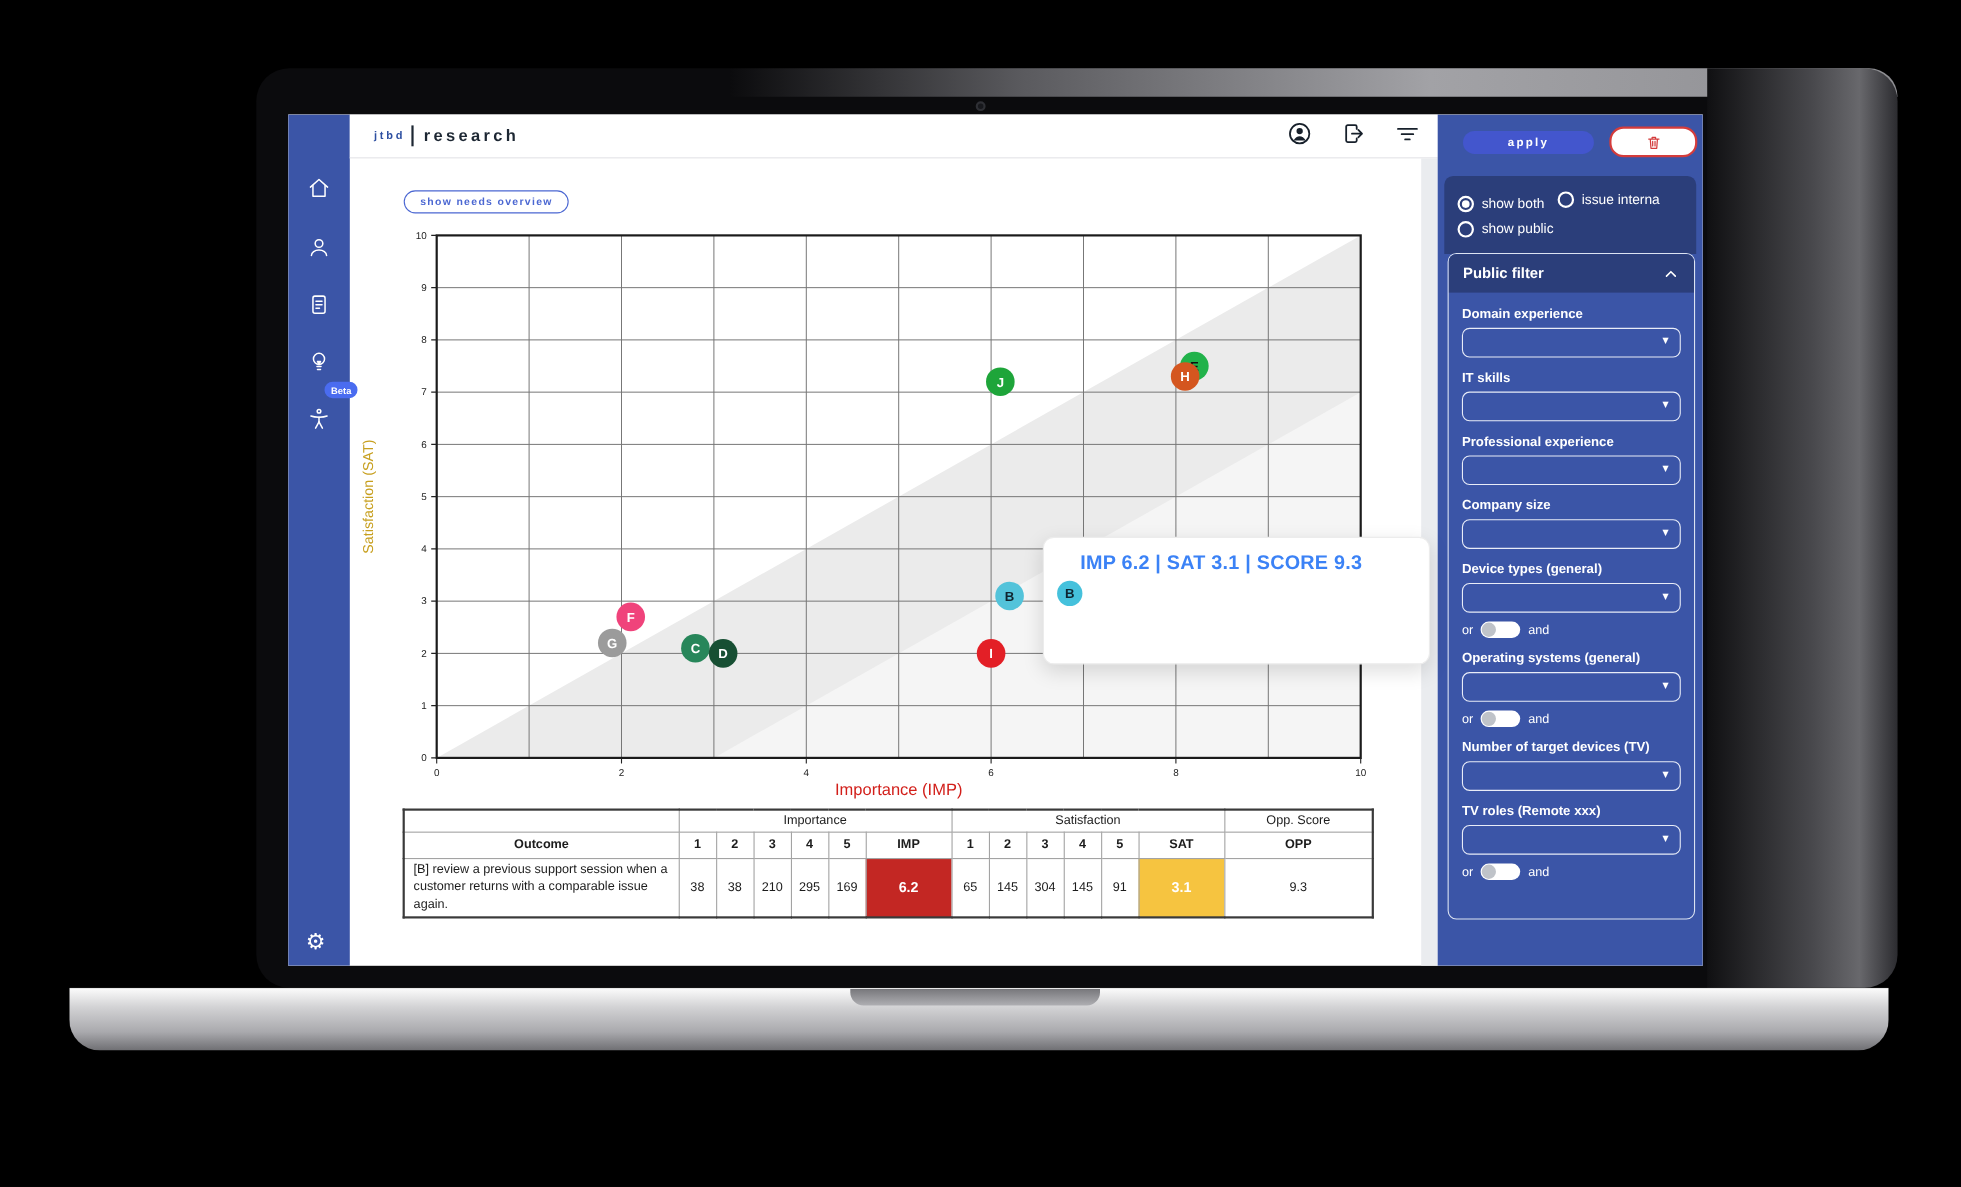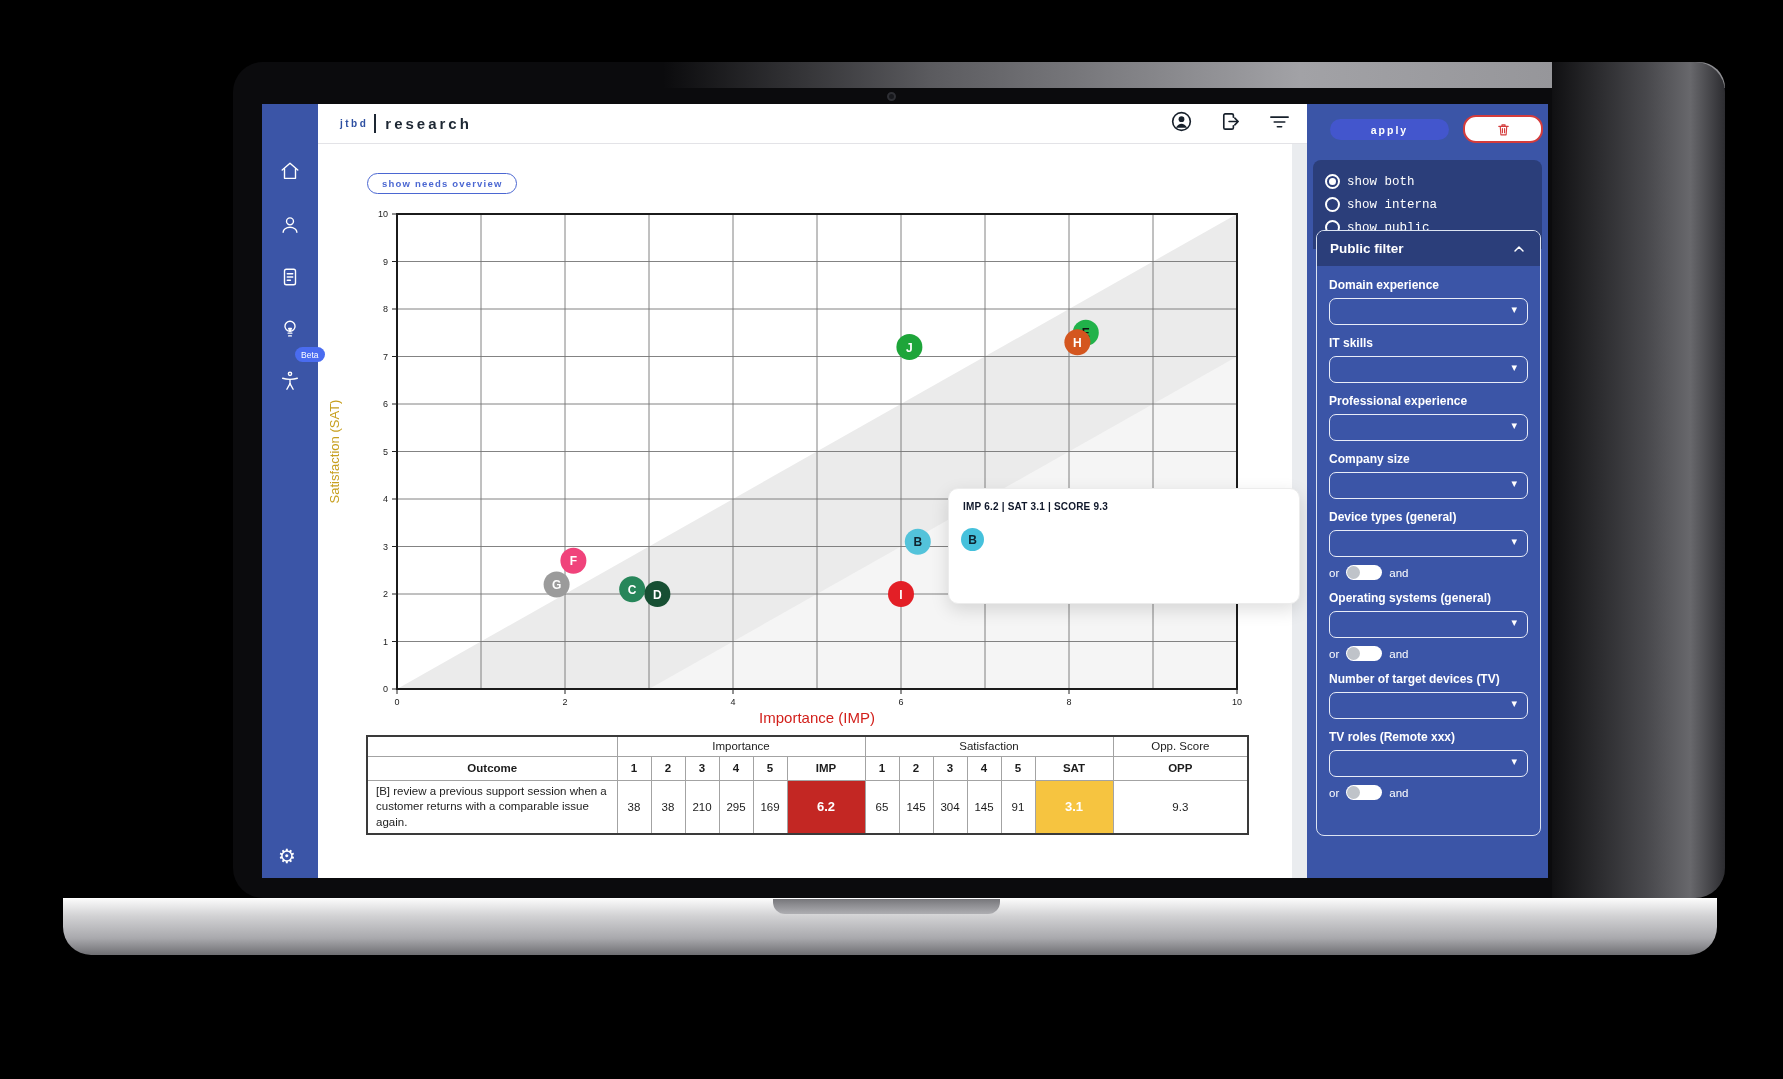--- a/index.html
+++ b/index.html
@@ -18,21 +18,21 @@
     background:linear-gradient(180deg,#77777b 0%,#aeaeb2 100%); }
 
   
   #screen { position:absolute; left:262px; top:104px; width:1286px; height:774px; background:#fff; overflow:hidden; }
 
   
   #left-nav { position:absolute; left:0; top:0; width:56px; height:774px; background:#3b55a7; }
   .nav-ic { position:absolute; left:17px; width:22px; height:22px; }
   .nav-ic svg { width:22px; height:22px; stroke:#fff; stroke-width:1.5; fill:none; stroke-linecap:round; stroke-linejoin:round; }
   #beta-badge { position:absolute; left:33px; top:243px; height:15px; padding:0 6px; background:#4a6cf0; color:#fff;
-    font-size:8.5px; font-weight:normal; border-radius:8px; display:flex; align-items:center; z-index:5; }
+    font-size:8.5px; font-weight:bold; border-radius:8px; display:flex; align-items:center; z-index:5; }
   #gear-glyph { position:absolute; left:16px; top:740px; color:#fff; font-size:20px; font-family:"DejaVu Sans",sans-serif; cursor:pointer; }
 
   
   #header { position:absolute; left:56px; top:0; width:989px; height:40px; background:#fff; border-bottom:1px solid #e3e3e7;
     display:flex; align-items:center; }
   #logo { display:flex; align-items:center; margin-left:22px; }
   #logo .l1 { color:#2d4fa1; font-weight:bold; font-size:10px; letter-spacing:2.5px; }
   #logo .sep { width:2px; height:19px; background:#1d2733; margin:0 9px 0 6px; }
   #logo .l2 { color:#1d2733; font-weight:bold; font-size:15px; letter-spacing:3px; }
   #header-icons { margin-left:auto; margin-right:16px; display:flex; gap:26px; align-items:center; }
@@ -44,21 +44,21 @@
   #needs-btn { position:absolute; left:105px; top:69px; height:21px; padding:0 14px; background:#fff; border:1.5px solid #4b67d2;
     border-radius:11px; color:#4b67d2; font-size:9.5px; font-weight:bold; letter-spacing:1.2px; display:flex; align-items:center; cursor:pointer; }
 
   
   #chart-wrap { position:absolute; left:63px; top:91px; width:920px; height:630px; }
   #chart text { font-family:"Liberation Sans",sans-serif; }
 
   
   #tooltip { position:absolute; left:686px; top:384px; width:352px; min-height:116px; background:#fff; border:1px solid #ececec;
     border-radius:10px; box-shadow:0 6px 18px rgba(0,0,0,.13); padding:12px 14px 14px; z-index:6; }
-  #tooltip h4 { font-size:10px; color:#0f172a; letter-spacing:.2px; }
+  #tooltip h4 { font-size:18px; color:#3b82f6; letter-spacing:.2px;margin-left:19px; }
   #tt-badge { position:absolute; left:12px; top:39px; width:23px; height:23px; border-radius:50%; background:#45c1dc; color:#0d2430;
     font-size:12px; font-weight:bold; display:flex; align-items:center; justify-content:center; }
   #tt-text { margin-left:42px; margin-top:10px; font-size:12.5px; line-height:1.42; }
 
   
   #outcome-table { position:absolute; left:104px; top:631px; width:881px; border-collapse:collapse; font-size:11.5px; color:#1c1c1c;
     border:2px solid #3a3a3a; table-layout:fixed; }
   #outcome-table th, #outcome-table td { border:1px solid #a3a3a3; text-align:center; padding:1px 2px; }
   #outcome-table .grp { font-weight:normal; height:20px; }
   #outcome-table .hdr th { font-weight:bold; height:24px; }
@@ -69,21 +69,21 @@
 
   
   #right-panel { position:absolute; left:1045px; top:0; width:241px; height:774px; background:#3b55a7; color:#fff; }
   #apply-btn { position:absolute; left:23px; top:15px; width:119px; height:21px; background:#4356cd; border:none; border-radius:11px;
     color:#fff; font-size:10.5px; font-weight:bold; letter-spacing:2px; cursor:pointer; font-family:inherit; }
   #trash-btn { position:absolute; left:156px; top:11px; width:80px; height:28px; background:#fff; border:2px solid #d43c3c;
     border-radius:13px; display:flex; align-items:center; justify-content:center; cursor:pointer; }
   #trash-btn svg { width:15px; height:15px; stroke:#d43c3c; stroke-width:1.8; fill:none; stroke-linecap:round; stroke-linejoin:round; }
 
   #radio-box { position:absolute; left:6px; top:56px; width:229px; padding:10px 10px 10px 12px; background:#2b3e7a; border-radius:8px 8px 0 0; }
-  .radio-item { display:inline-flex; align-items:center; margin:4px 12px 4px 0; cursor:pointer; white-space:nowrap;font-family:Liberation Mono, monospace; }
+  .radio-item { display:inline-flex; align-items:flex-start; margin:4px 12px 4px 0; cursor:pointer; white-space:nowrap; }
   .radio-circle { width:15px; height:15px; border:2px solid #fff; border-radius:50%; display:inline-flex; align-items:center; justify-content:center; flex:0 0 auto; }
   .radio-circle.sel::after { content:""; width:7px; height:7px; background:#fff; border-radius:50%; }
   .radio-item span.lbl { margin-left:7px; font-size:12.5px; }
 
   #filter-panel { position:absolute; left:9px; top:126px; width:225px; height:606px; border:1px solid #dce3f2; border-radius:8px; overflow:hidden; }
   #fp-header { height:35px; background:#2b3e7a; display:flex; align-items:center; padding:0 13px; font-size:13.5px; font-weight:bold; cursor:pointer; }
   #fp-header svg { margin-left:auto; width:16px; height:16px; stroke:#fff; stroke-width:2.2; fill:none; stroke-linecap:round; stroke-linejoin:round; }
   #fp-body { padding:12px 12px 8px; }
   .field { margin-bottom:11px; }
   .field > label { display:block; font-size:12px; font-weight:bold; margin-bottom:6px; }
@@ -328,21 +328,21 @@
     <button id="trash-btn">
       <svg viewBox="0 0 24 24">
           <path d="M4.5 7 h15 M9.5 7 V4.5 h5 V7 M6.8 7 l1 13.5 h8.4 l1 -13.5 M10.3 10.5 v6.5 M13.7 10.5 v6.5"></path>
         </svg>
     </button>
     <div id="radio-box"><label class="radio-item">
           <span class="radio-circle sel"></span>
           <span class="lbl">show both</span>
         </label><label class="radio-item">
           <span class="radio-circle"></span>
-          <span class="lbl">show interna</span>
+          <span class="lbl">issue interna</span>
         </label><label class="radio-item">
           <span class="radio-circle"></span>
           <span class="lbl">show public</span>
         </label></div>
     <section id="filter-panel">
       <div id="fp-header">
         <span>Public filter</span>
         <svg viewBox="0 0 24 24">
             <path d="M6 15 L12 9 L18 15"></path>
           </svg>

